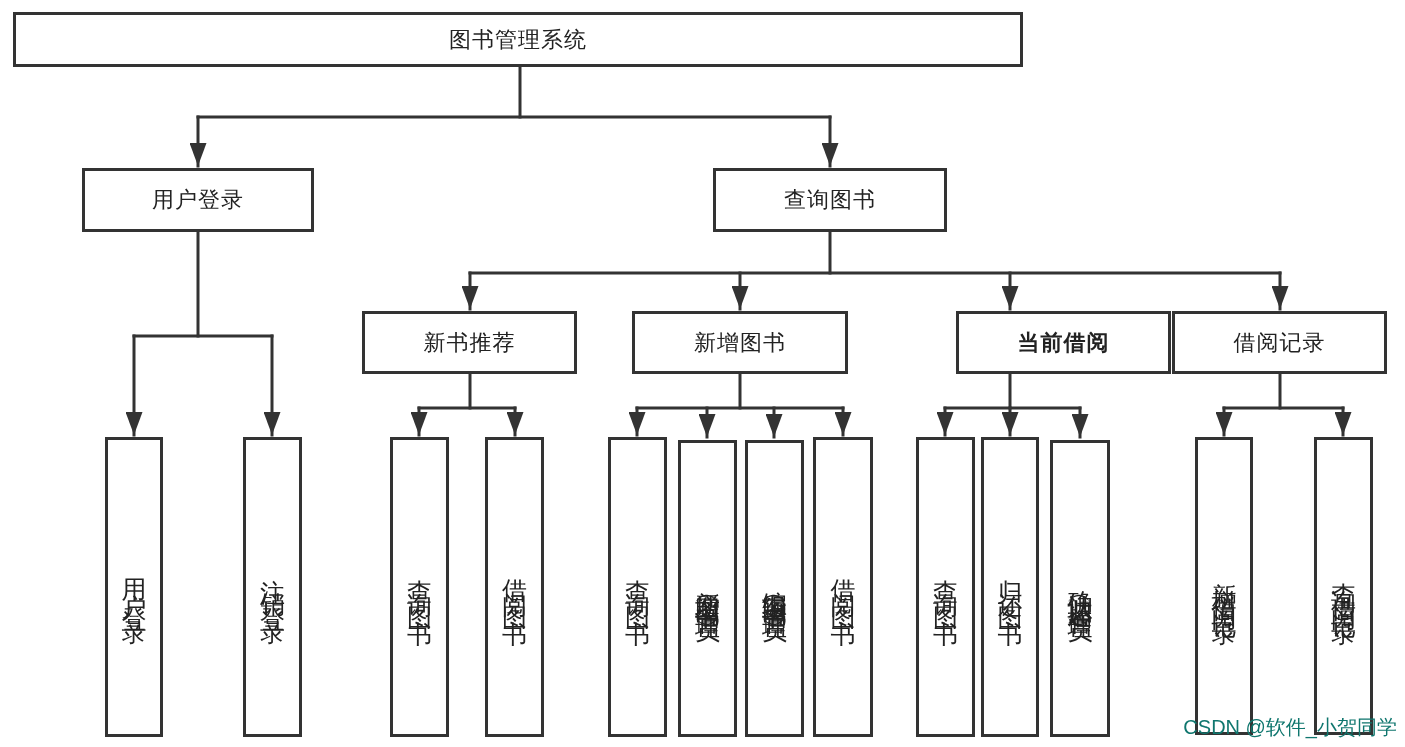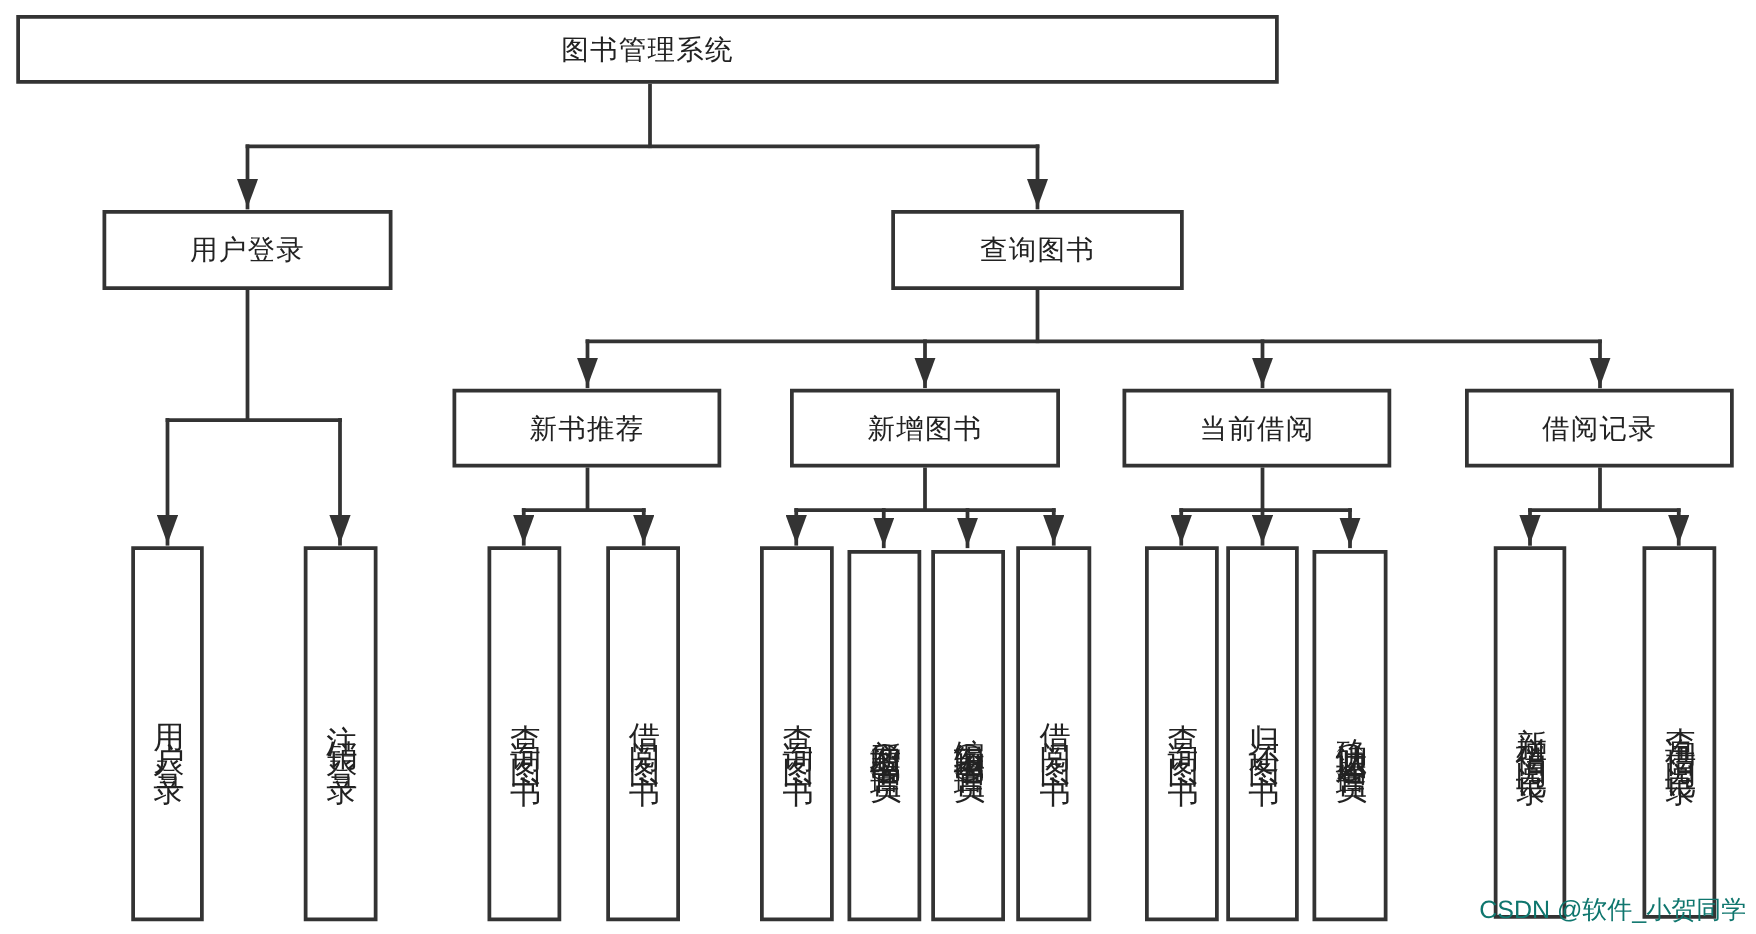--- a/index.html
+++ b/index.html
@@ -111,21 +111,21 @@
     </g>
   </svg>
 
   <div class="node h" style="left:13px; top:12px; width:1010px; height:55px;">图书管理系统</div>
 
   <div class="node h" style="left:82px; top:168px; width:232px; height:64px;">用户登录</div>
   <div class="node h" style="left:713px; top:168px; width:234px; height:64px;">查询图书</div>
 
   <div class="node h" style="left:362px; top:311px; width:215px; height:63px;">新书推荐</div>
   <div class="node h" style="left:632px; top:311px; width:216px; height:63px;">新增图书</div>
-  <div class="node h" style="left:898px; top:311px; width:215px; height:63px;">当前借阅</div>
+  <div class="node h" style="left:956px; top:311px; width:215px; height:63px;font-weight:bold;">当前借阅</div>
   <div class="node h" style="left:1172px; top:311px; width:215px; height:63px;">借阅记录</div>
 
   <div class="node v ls-4" style="left:105px; top:437px; width:58px; height:300px;">用户登录</div>
   <div class="node v ls-4" style="left:243px; top:437px; width:59px; height:300px;">注销登录</div>
 
   <div class="node v ls-4" style="left:390px; top:437px; width:59px; height:300px;">查询图书</div>
   <div class="node v ls-4" style="left:485px; top:437px; width:59px; height:300px;">借阅图书</div>
 
   <div class="node v ls-4" style="left:608px; top:437px; width:59px; height:300px;">查询图书</div>
   <div class="node v ls-9" style="left:678px; top:440px; width:59px; height:297px;">新增图书（管理员）</div>

